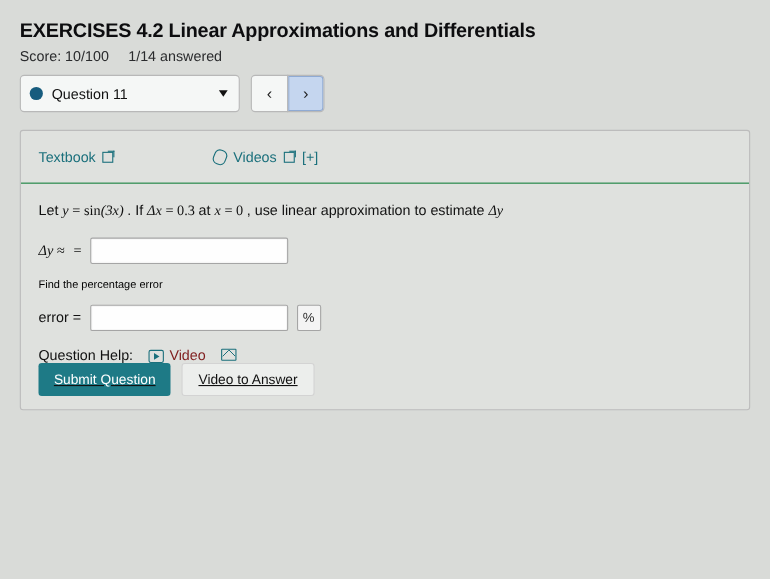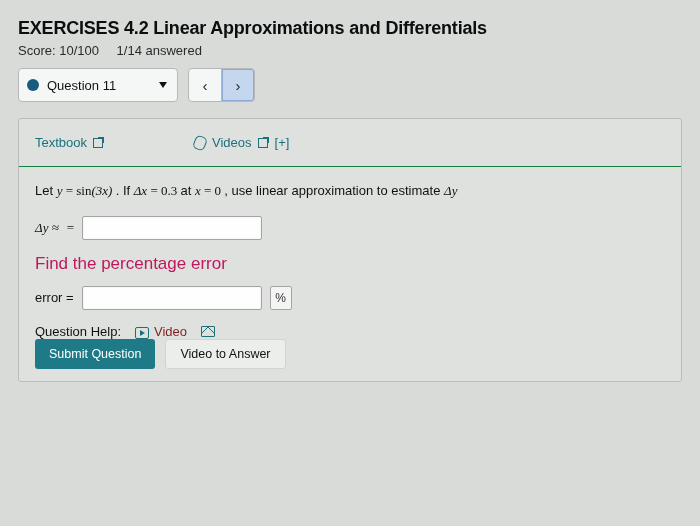--- a/index.html
+++ b/index.html
@@ -35,21 +35,21 @@
     margin-bottom: 16px;
   }
   .qselect {
     display: flex;
     align-items: center;
     border: 1px solid #b8b8b8;
     background: #f5f7f6;
     border-radius: 4px;
     height: 34px;
     padding: 0 10px 0 8px;
-    width: 160px;
+    width: 200px;
     justify-content: space-between;
   }
   .qselect .left { display:flex; align-items:center; gap:8px; }
   .dot {
     width: 12px; height: 12px; border-radius: 50%;
     background: #175c7e;
     display: inline-block;
   }
   .qselect .label { font-size: 13px; color: #111; }
   .caret-down {
@@ -119,21 +119,21 @@
   .sans { font-family: Verdana, Arial, sans-serif; }
   .approxline { display:flex; align-items:center; gap:8px; margin-bottom:14px; }
   .txtinput {
     height: 24px;
     border: 1px solid #a5a5a5;
     background: #fefefe;
     border-radius: 2px;
     width: 180px;
     box-shadow: inset 0 0 0 1px rgba(0,0,0,0.03);
   }
-  .subhead { font-family: Verdana, Arial, sans-serif; font-size:17px; margin: 6px 0 12px 0; color:#be185d;}
+  .subhead { font-family: Verdana, Arial, sans-serif; font-size:10px; margin: 6px 0 12px 0; color:#000000;}
   .errline { display:flex; align-items:center; gap:8px; margin-bottom: 14px; }
   .pctbox {
     width: 22px; height: 24px;
     border: 1px solid #a5a5a5;
     background: #f4f4f4;
     display:flex; align-items:center; justify-content:center;
     font-family: Verdana, Arial, sans-serif;
     font-size: 12px; color:#333;
     border-radius: 2px;
   }
@@ -155,21 +155,21 @@
     width:14px; height:11px; border:1px solid #1b707c;
     position:relative; display:inline-block; border-radius:1px;
   }
   .envelope::after {
     content:""; position:absolute; left:0; right:0; top:0;
     height:6px;
     background:
       linear-gradient(to bottom right, transparent 48%, #1b707c 48%, #1b707c 54%, transparent 54%) left/50% 100% no-repeat,
       linear-gradient(to bottom left, transparent 48%, #1b707c 48%, #1b707c 54%, transparent 54%) right/50% 100% no-repeat;
   }
-  .btnrow { display:flex; gap:10px; }
+  .btnrow { display:flex; gap:10px;text-decoration:underline; }
   .btn {
     height: 30px; padding: 0 14px;
     border: none; border-radius: 3px;
     font-size: 12.5px; display:flex; align-items:center;
     font-family: Verdana, Arial, sans-serif;
   }
   .btn-primary { background:#1e7a86; color:#fff; }
   .btn-secondary { background:#eceeec; color:#111; border:1px solid #d3d3d3; }
 </style>
 </head>

